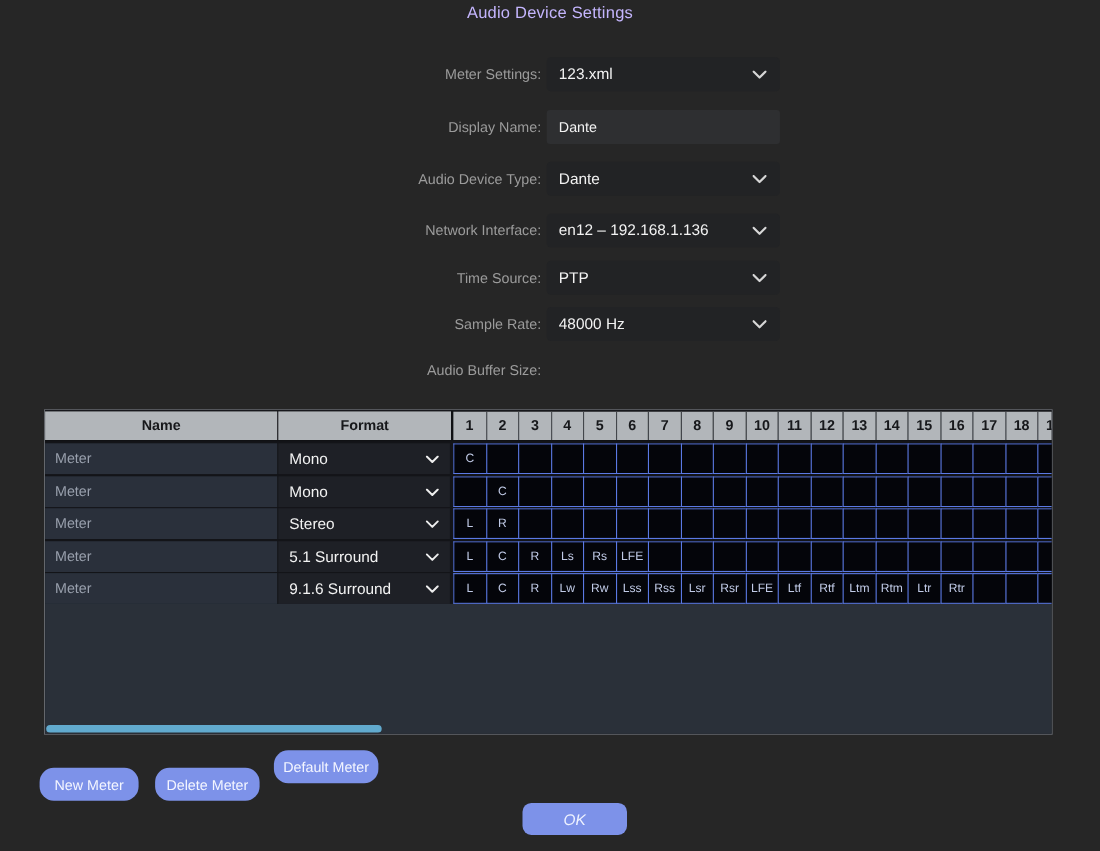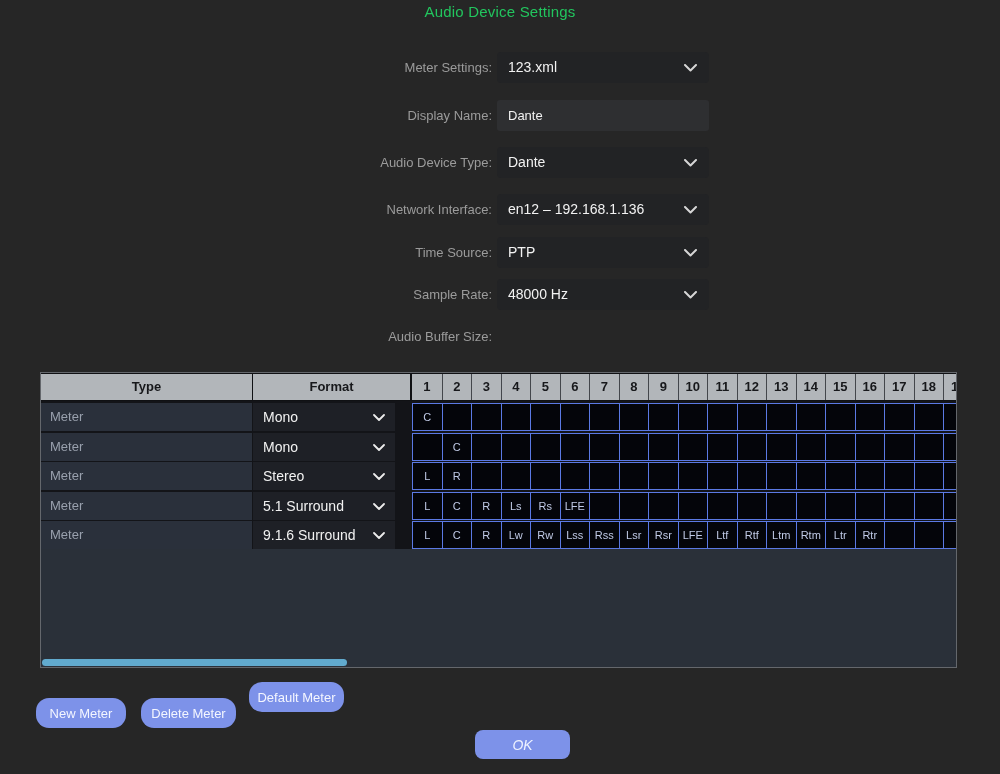--- a/index.html
+++ b/index.html
@@ -5,21 +5,21 @@
   * { margin:0; padding:0; box-sizing:border-box; }
   html,body { width:1000px; height:774px; }
   body {
     position:relative;
     background:#262626;
     font-family:"Liberation Sans", sans-serif;
     overflow:hidden;
   }
   .page-title {
     position:absolute; top:3px; left:0; width:1000px;
-    text-align:center; color:#22c55e; font-size:15px; letter-spacing:.2px;
+    text-align:center; color:#c4b5fd; font-size:15px; letter-spacing:.2px;
   }
 
   
   .form-row { position:absolute; left:0; width:720px; height:31px; }
   .r0{top:52px}.r1{top:100px}.r2{top:147px}.r3{top:194px}.r4{top:237px}.r5{top:279px}.r6{top:321px}
   .form-label {
     position:absolute; left:140px; width:352px; line-height:31px;
     text-align:right; color:#9b9b9b; font-size:13px;
   }
   .field { position:absolute; left:497px; top:0; width:212px; height:31px; border-radius:4px; }
@@ -51,21 +51,21 @@
   .num-cell:first-child { border-left:none; }
 
   .rows-zone { position:absolute; left:0; top:28px; width:915px; height:148px; padding-top:2px; background:#131418; }
   .meter-row { position:relative; height:28px; margin-bottom:1.5px; }
   .name-cell {
     position:absolute; left:0; top:0; width:211px; height:28px;
     background:#2a303b; color:#99a0ad; font-size:13px; line-height:28px; padding-left:9px;
     overflow:hidden; white-space:nowrap;
   }
   .format-cell {
-    position:absolute; left:212px; top:0; width:142px; height:28px;
+    position:absolute; left:212px; top:0; width:156px; height:28px;
     background:#1e2026; color:#f2f2f2; font-size:14px; line-height:28px; padding-left:10px;
     cursor:default;
   }
   .format-cell .chev { position:absolute; right:10px; top:11px; }
   .grid-strip { position:absolute; left:371px; top:0; width:544px; height:28px; display:flex; overflow:hidden; }
   .grid-cell {
     flex:0 0 29.5px; height:28px; background:#04050a;
     border:1px solid #5b79e4; border-right:none;
     color:#c0cae6; font-size:11px; text-align:center; line-height:26px;
     overflow:hidden;
@@ -152,21 +152,21 @@
       </svg>
   </div>
 </div>
 
 <div class="form-row r6">
   <div class="form-label">Audio Buffer Size:</div>
 </div>
 
 <div class="meter-table">
   <div class="table-header">
-    <div class="hdr-cell hdr-name">Type</div>
+    <div class="hdr-cell hdr-name">Name</div>
     <div class="hdr-cell hdr-format">Format</div>
     <div class="hdr-numbers">
         <div class="num-cell">1</div>
         <div class="num-cell">2</div>
         <div class="num-cell">3</div>
         <div class="num-cell">4</div>
         <div class="num-cell">5</div>
         <div class="num-cell">6</div>
         <div class="num-cell">7</div>
         <div class="num-cell">8</div>

